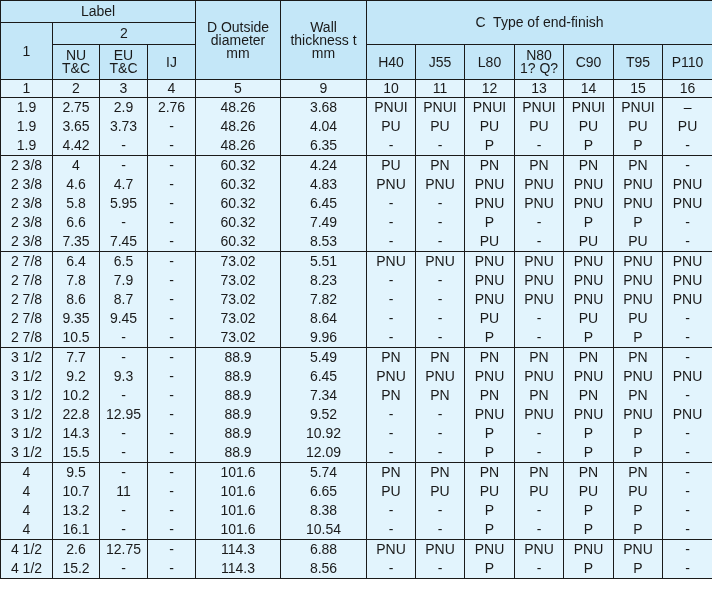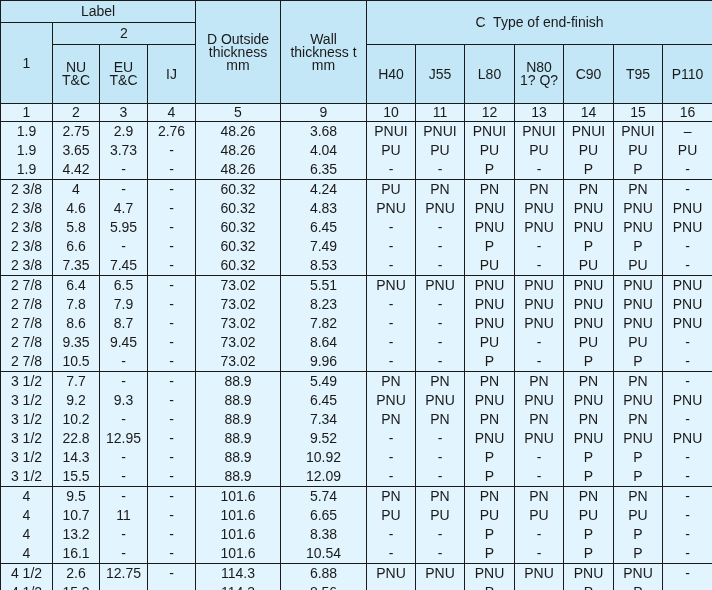--- a/index.html
+++ b/index.html
@@ -57,21 +57,21 @@
       <col style="width:49px">
     <col style="width:50px">
       <col style="width:49px">
       <col style="width:50px">
   </colgroup>
   <thead>
     <tr class="h-label">
       <th colspan="4">Label</th>
       <th rowspan="3">
         <div>D Outside</div>
-        <div>thickness</div>
+        <div>diameter</div>
         <div>mm</div>
       </th>
       <th rowspan="3">
         <div>Wall</div>
         <div>thickness t</div>
         <div>mm</div>
       </th>
       <th rowspan="2" colspan="7" style="white-space:pre">C  Type of end-finish</th>
     </tr>
     <tr class="h-two">
@@ -84,21 +84,21 @@
         <div>T&amp;C</div>
       </th>
       <th>
         <div>EU</div>
         <div>T&amp;C</div>
       </th>
       <th>IJ</th>
       <th>H40</th>
       <th>J55</th>
       <th>L80</th>
-      <th style="padding:16px 4px">N80 1? Q?</th>
+      <th style="padding:4px 4px">N80 1? Q?</th>
       <th>C90</th>
       <th>T95</th>
       <th>P110</th>
     </tr>
     <tr class="num-row" id="num-row">
         <th>1</th>
         <th>2</th>
         <th>3</th>
         <th>4</th>
         <th>5</th>

